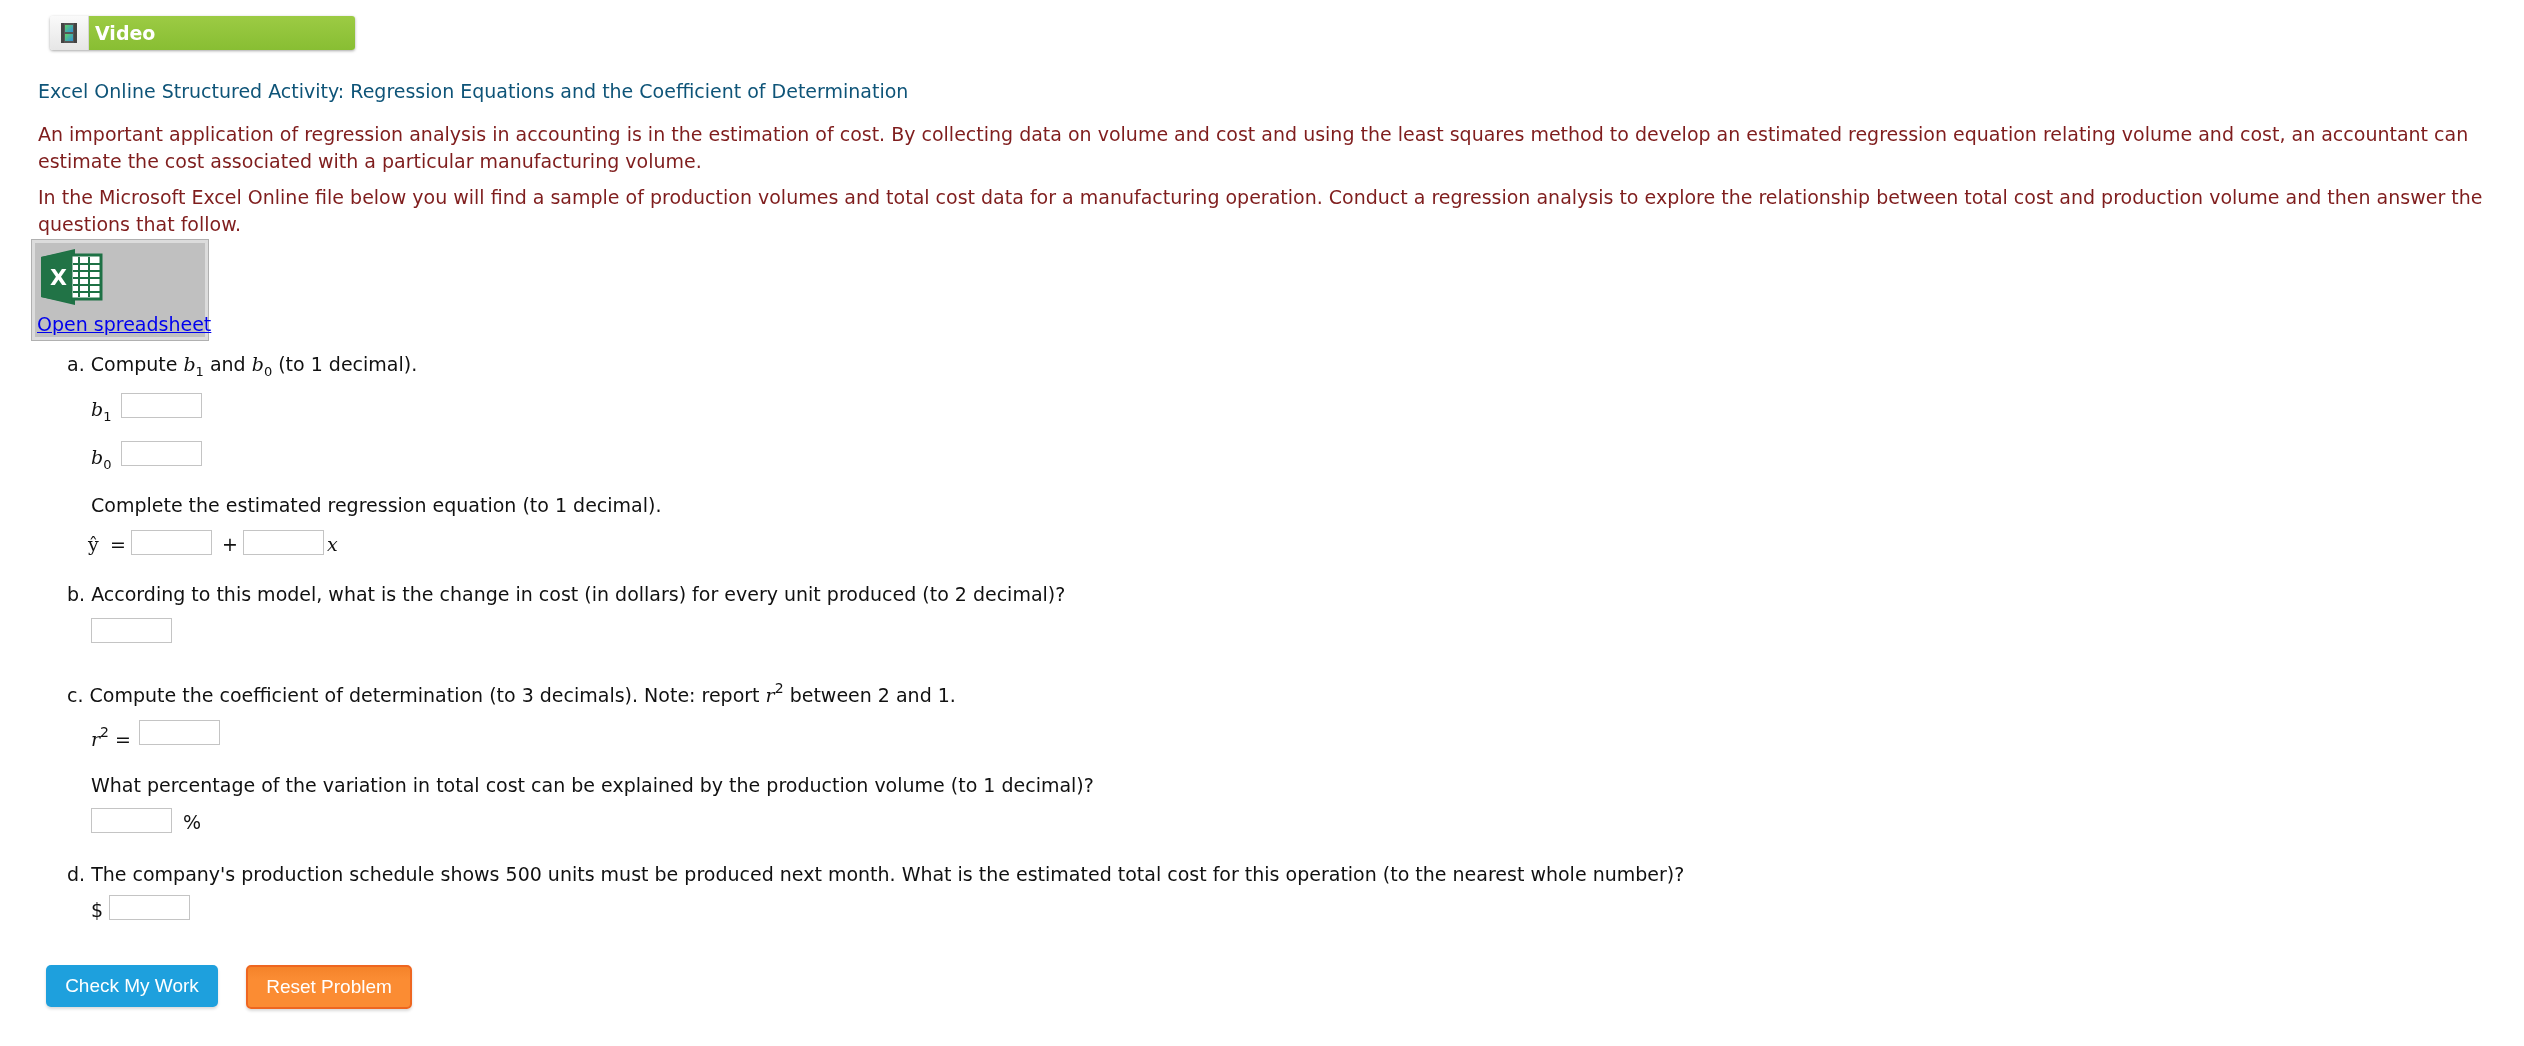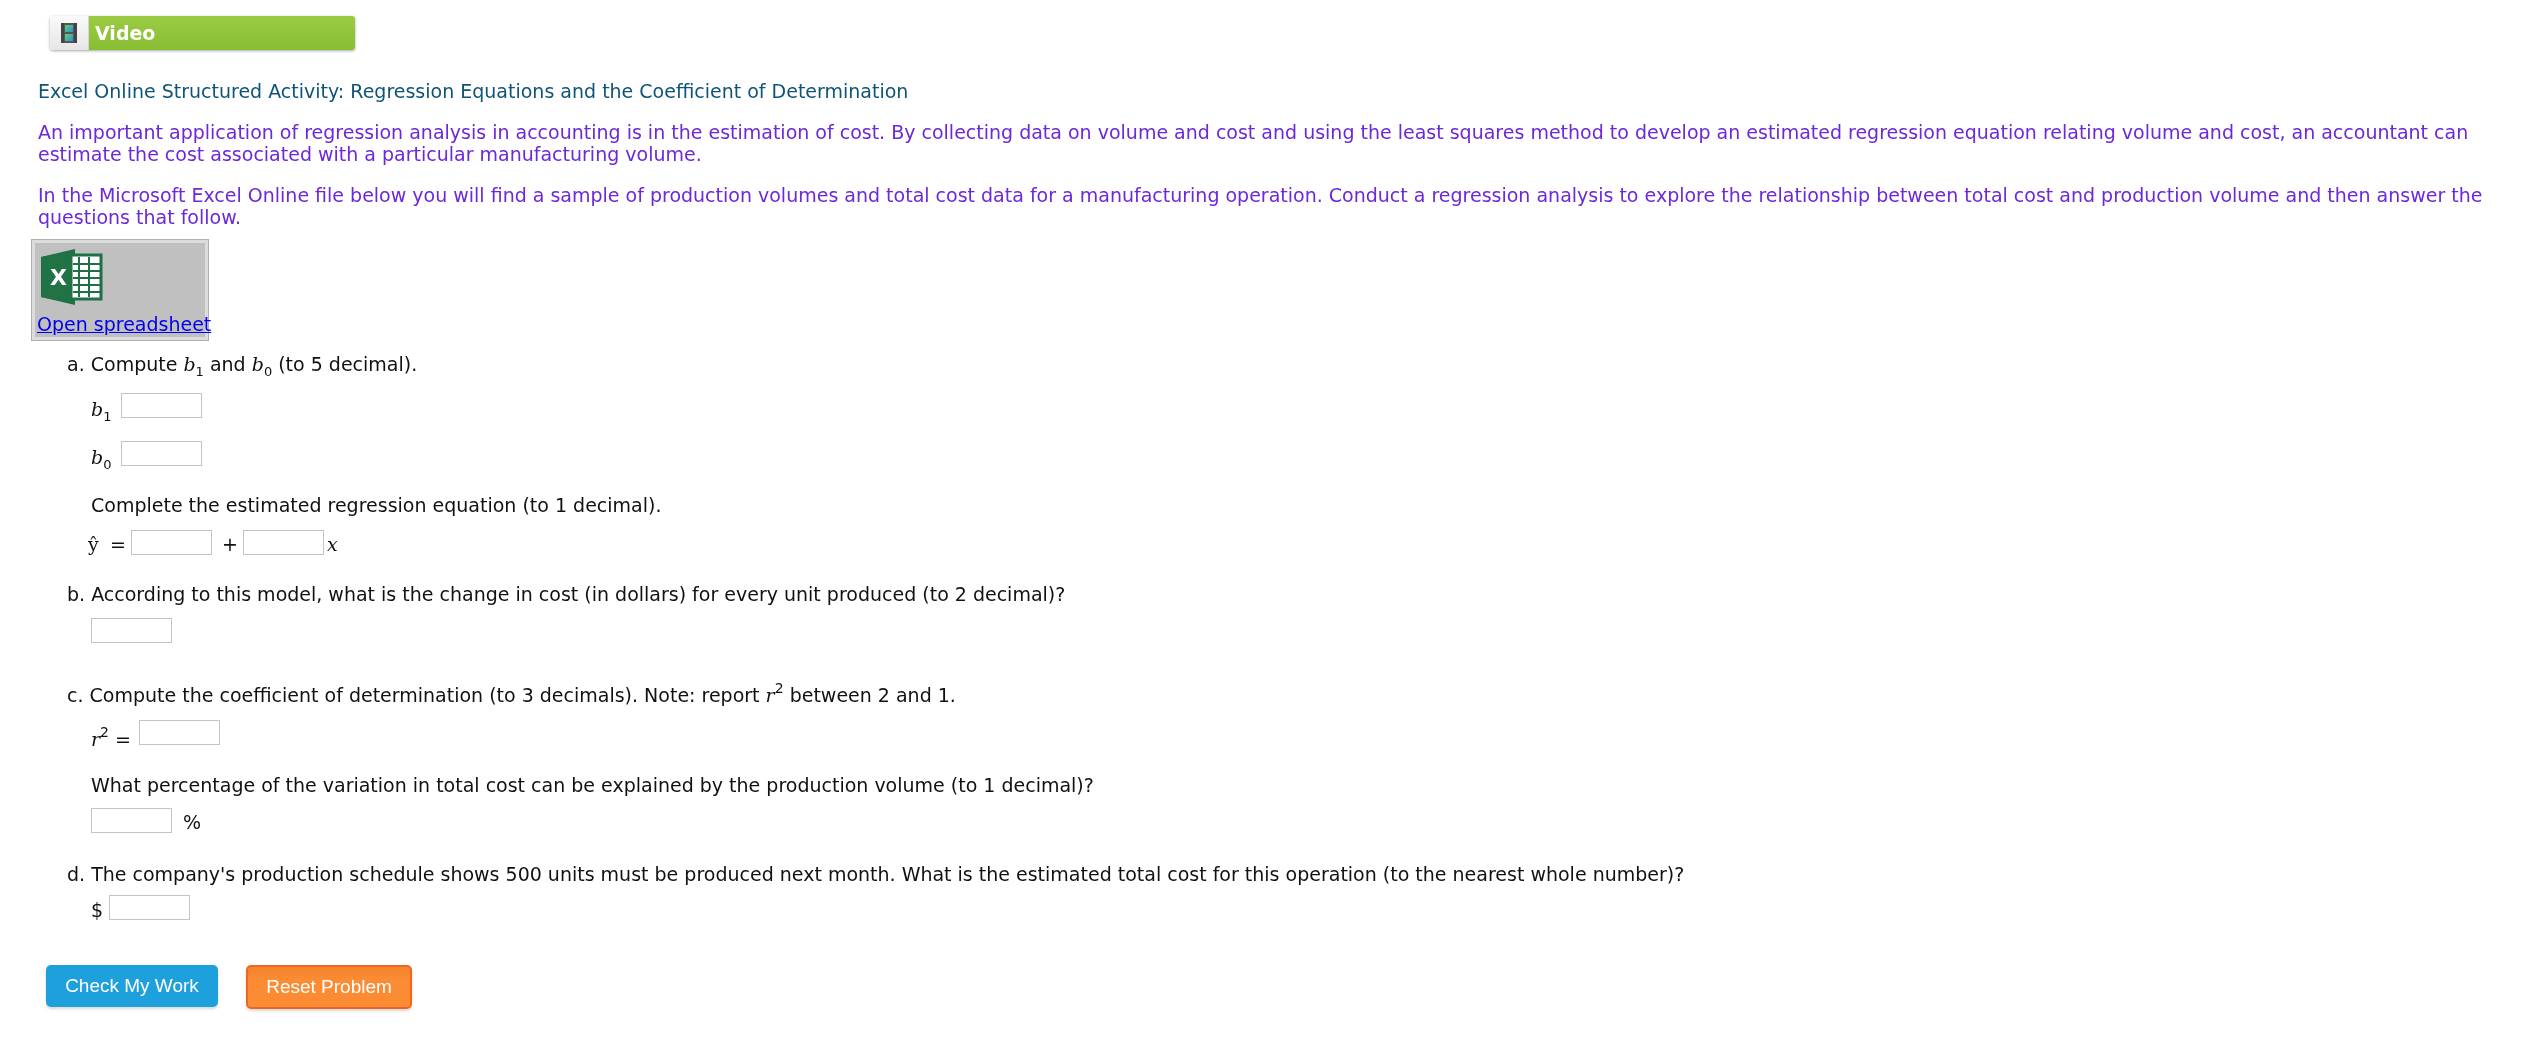--- a/index.html
+++ b/index.html
@@ -65,22 +65,22 @@
     
     .title {
       left: 38px; top: 80px;
       color: #0e5478;
       font-size: 19px;
     }
     .para {
       left: 38px;
       width: 2470px;
       font-size: 19px;
-      line-height: 22px;
-      color: #6d28d9;
+      line-height: 27px;
+      color: #7f1d1d;
     }
 
     
     .sheet-box {
       left: 32px; top: 240px;
       width: 176px; height: 100px;
       background: #c0c0c0;
       border: 3px solid #dcdcdc;
       box-shadow: 0 0 0 1px #b0b0b0;
       box-sizing: border-box;
@@ -171,21 +171,21 @@
       <line x1="32" y1="43" x2="59" y2="43"></line>
     </g>
     <polygon points="0,8 30,2 30,54 0,48" fill="#217346"></polygon>
     <text x="9" y="36" fill="#ffffff" font-family="DejaVu Sans, sans-serif" font-size="22" font-weight="bold">X</text>
   </svg>
   <a class="sheet-link">Open spreadsheet</a>
 </div>
 
 <div class="abs q-text" style="left:67px; top:353px;">
   <span>a.</span>
-  <span>Compute </span><span class="ital">b</span><span class="sub">1</span><span> and </span><span class="ital">b</span><span class="sub">0</span><span> (to 5 decimal).</span>
+  <span>Compute </span><span class="ital">b</span><span class="sub">1</span><span> and </span><span class="ital">b</span><span class="sub">0</span><span> (to 1 decimal).</span>
 </div>
 
 <div class="abs q-text" style="left:91px; top:398px;">
   <span class="ital">b</span><span class="sub">1</span>
 </div>
 <input class="ans-input" style="left: 121px; top: 393px;" type="text" value="">
 
 <div class="abs q-text" style="left:91px; top:446px;">
   <span class="ital">b</span><span class="sub">0</span>
 </div>

